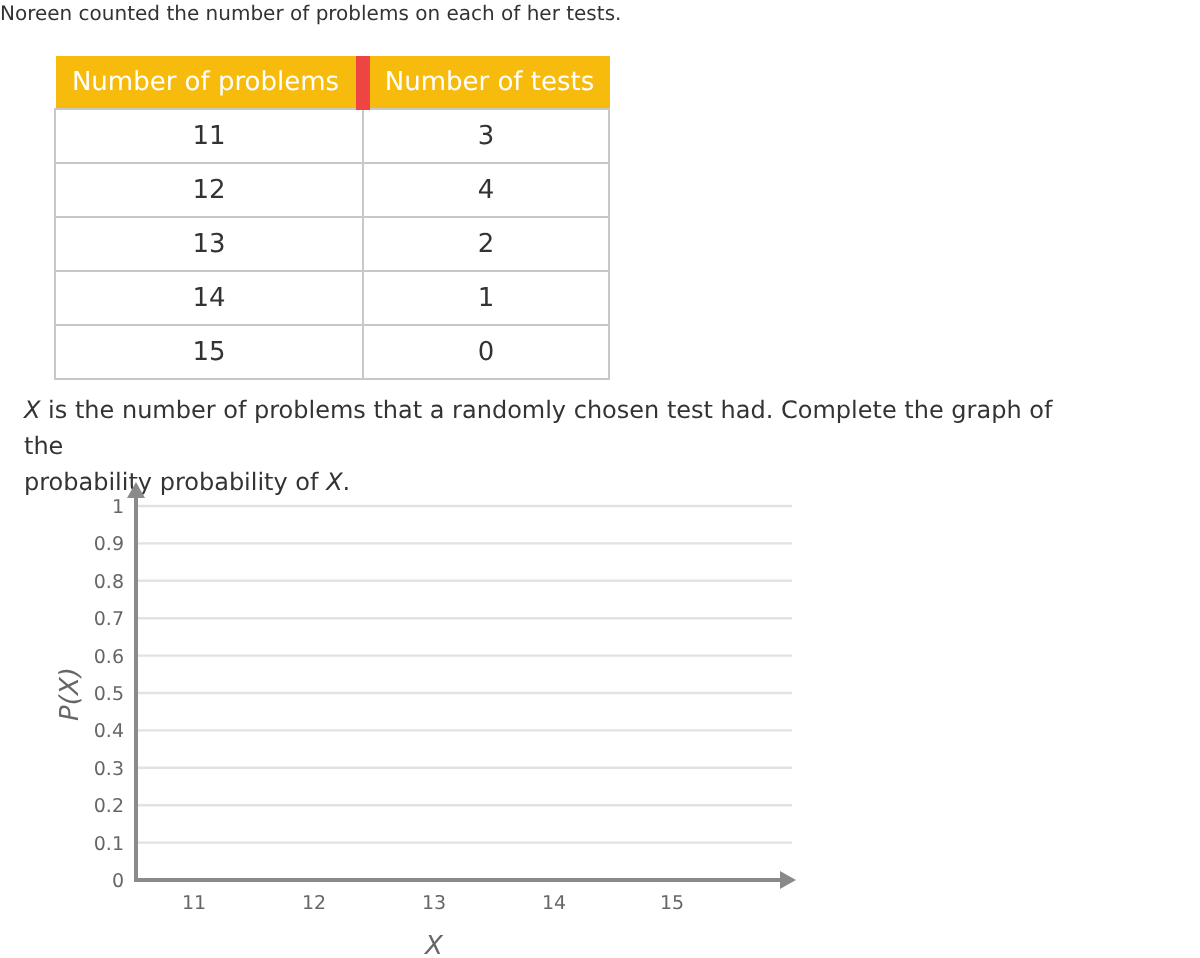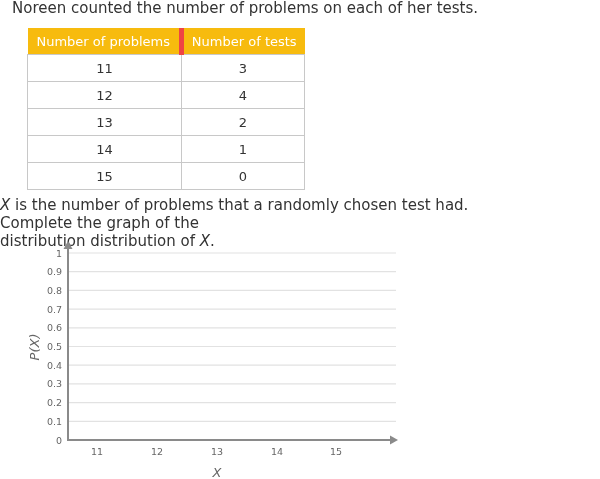--- a/index.html
+++ b/index.html
@@ -1,26 +1,26 @@
 <!DOCTYPE html>
 <html><head>
 <meta charset="utf-8">
 <style>
   html, body { margin:0; padding:0; background:#fff; }
   body { width:600px; height:479px; position:relative; overflow:hidden;
          font-family:"DejaVu Sans", sans-serif; color:#333; }
-  .intro { position:absolute; left:12px; top:0; font-size:15px; line-height:16px; }
+  .intro { position:absolute; left:0; top:0; font-size:10px; line-height:16px; }
   table.data { position:absolute; left:27px; top:28px; border-collapse:collapse; font-size:13px;padding-left:48px; }
   table.data th { background:#f7bb0e; color:#fff; font-weight:normal; height:26px; padding:0 6px;
-                  border-left:5px solid #ef4444; }
+                  border-left:7px solid #ef4444; }
   table.data th:first-child { border-left:none; }
   table.data td { height:24px; text-align:center; border:1px solid #c8c8c8; color:#333; }
   table.data td.c1 { width:151px; }
   table.data td.c2 { width:120px; }
-  .question { position:absolute; left:0; top:196px; font-size:15px; line-height:18px; width:516px; }
+  .question { position:absolute; left:0; top:196px; font-size:12px; line-height:18px; width:516px;padding-left:12px; }
   .question i { font-style:italic; }
   svg.chart { position:absolute; left:0; top:235px; }
   .tick { font-size:9.5px; fill:#666; font-family:"DejaVu Sans", sans-serif; }
   .axlabel { font-size:13px; fill:#666; font-style:italic; font-family:"DejaVu Sans", sans-serif; }
 </style>
 </head>
 <body>
 
 <div class="intro">Noreen counted the number of problems on each of her tests.</div>
 
@@ -50,21 +50,21 @@
     </tr>
     <tr>
       <td class="c1">15</td>
       <td class="c2">0</td>
     </tr>
   </tbody>
 </table>
 
 <div class="question">
   <i>X</i><span> is the number of problems that a randomly chosen test had. Complete the graph of the</span><br>
-  <span>distribution distribution of </span><i>X</i><span>.</span>
+  <span>probability probability of </span><i>X</i><span>.</span>
 </div>
 
 <svg class="chart" width="600" height="244" viewBox="0 235 600 244">
 
   <g stroke="#e2e2e2" stroke-width="1.2">
     <line x1="69" y1="421.3" x2="396" y2="421.3"></line>
     <line x1="69" y1="402.6" x2="396" y2="402.6"></line>
     <line x1="69" y1="383.9" x2="396" y2="383.9"></line>
     <line x1="69" y1="365.2" x2="396" y2="365.2"></line>
     <line x1="69" y1="346.5" x2="396" y2="346.5"></line>

